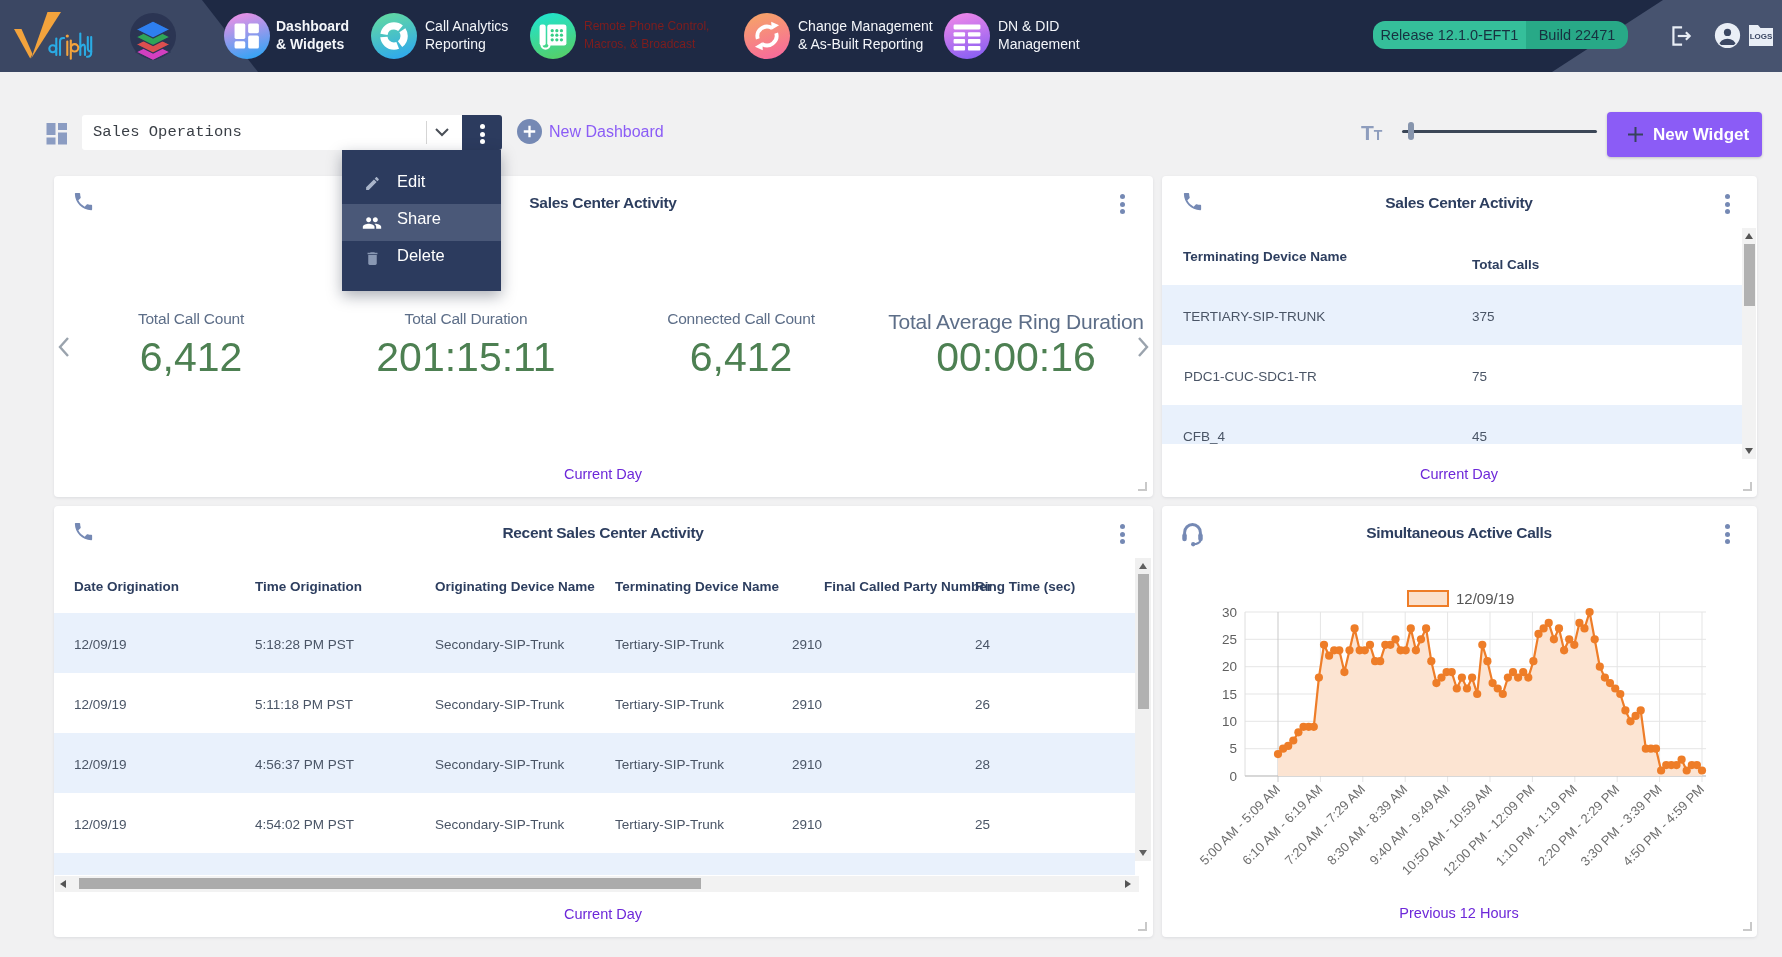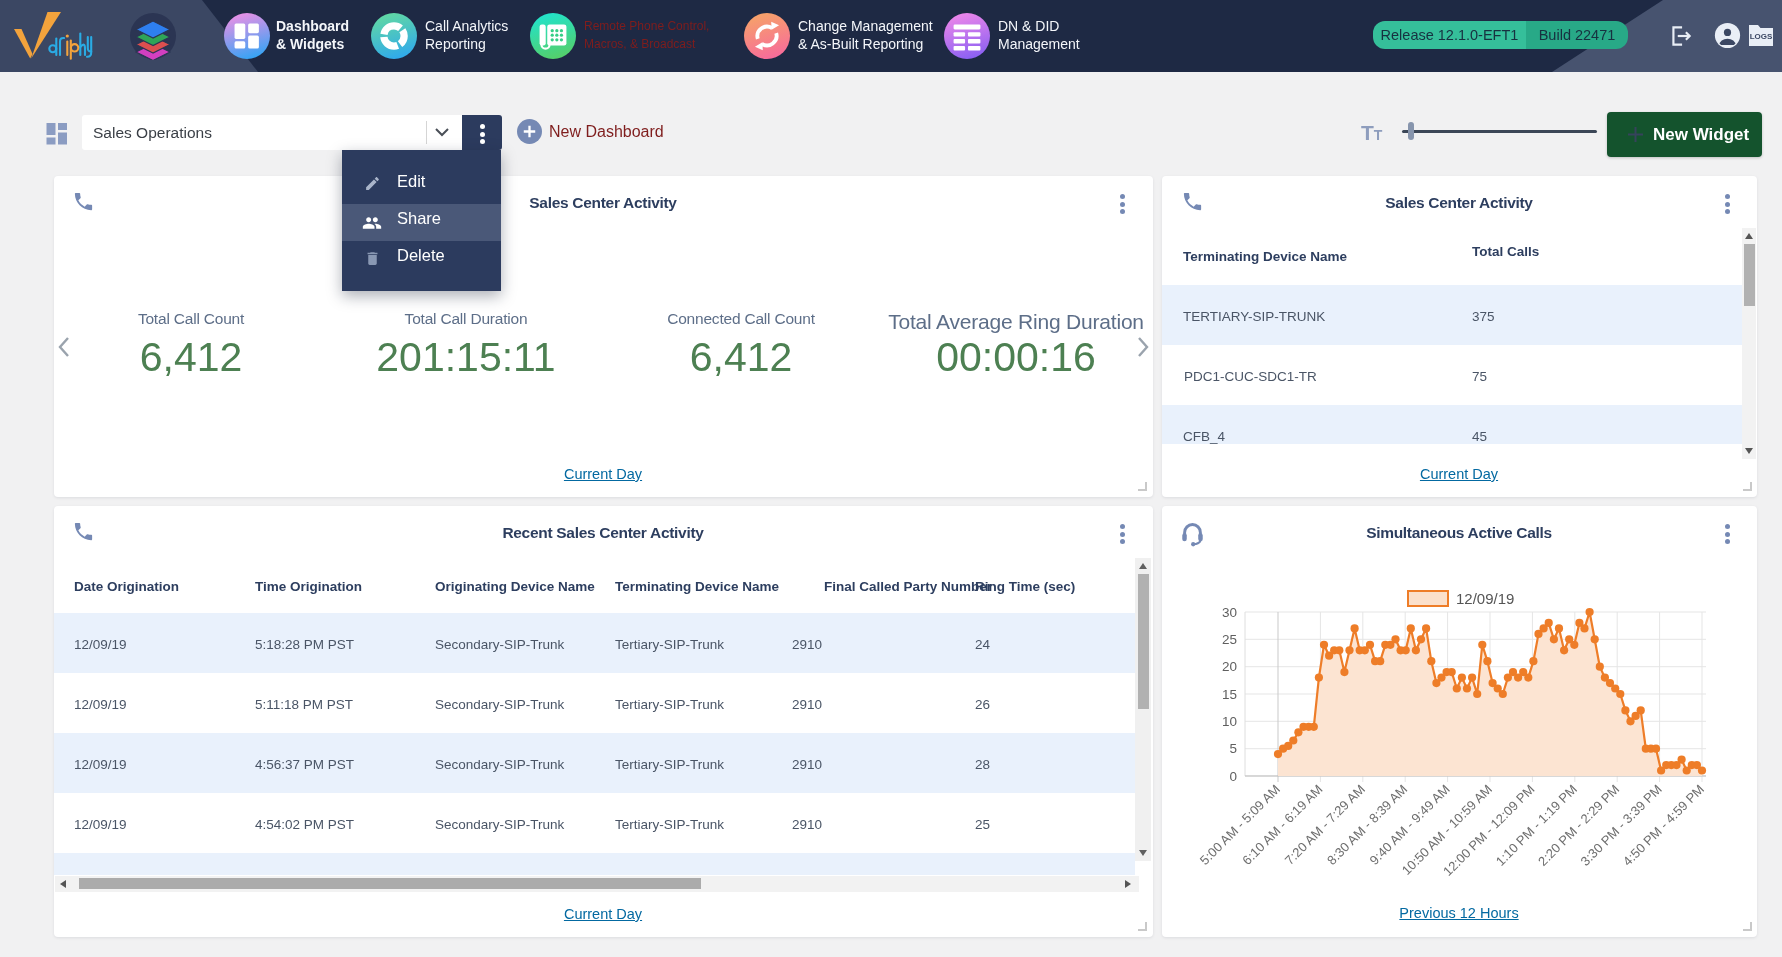--- a/index.html
+++ b/index.html
@@ -1,20 +1,20 @@
 <!DOCTYPE html>
 <html><head><meta charset="utf-8">
 <style>
 *{margin:0;padding:0;box-sizing:border-box;}
 html,body{width:1782px;height:957px;overflow:hidden;}
 body{font-family:"Liberation Sans",sans-serif;background:#f1f1f2;position:relative;}
 .abs{position:absolute;}
 .card{position:absolute;background:#fff;border-radius:4px;box-shadow:0 1px 3px rgba(40,50,70,0.10);}
 .ctitle{position:absolute;font-weight:bold;font-size:15.5px;letter-spacing:-0.3px;color:#2d3e5f;text-align:center;transform:translateX(-50%);}
-.cday{position:absolute;font-size:14.5px;color:#0369a1;text-align:center;transform:translateX(-50%);text-decoration:underline;}
+.cday{position:absolute;font-size:14.5px;color:#6d28d9;text-align:center;transform:translateX(-50%);}
 .kebab{position:absolute;width:5px;}
 .kebab i{display:block;width:5px;height:5px;border-radius:50%;background:#7589b4;margin-bottom:2.6px;}
 .rsz{position:absolute;width:9px;height:9px;border-right:2px solid #c9c9c9;border-bottom:2px solid #c9c9c9;}
 .th{font-weight:bold;font-size:13.5px;color:#2d3e5f;position:absolute;}
 .td{font-size:13.5px;color:#4a5566;position:absolute;}
 .rowb{position:absolute;background:#e9f1fc;}
 </style></head>
 <body>
 
 <div class="abs" style="left:0;top:0;width:1782px;height:72px;background:#1e2944;"></div>
@@ -166,21 +166,21 @@
   </svg>
 <div class="abs" style="left:1749px;top:31.5px;width:24px;text-align:center;font-size:8px;font-weight:bold;color:#3b4763;">LOGS</div>
 <svg class="abs" style="left:44px;top:121px;" width="24" height="25" viewBox="0 0 24 24">
 <g fill="#8b9cc2">
       <rect x="2.5" y="1.5" width="9" height="12"></rect>
       <rect x="2.5" y="16" width="9" height="7"></rect>
       <rect x="14" y="1.5" width="9" height="7"></rect>
       <rect x="14" y="11" width="9" height="12"></rect>
     </g>
   </svg>
-<div class="abs" style="left:82px;top:115px;width:380px;height:35px;background:#fff;border-radius:3px 0 0 3px;">
+<div class="abs" style="left:82px;top:115px;width:380px;height:35px;background:#fff;border-radius:3px 0 0 3px;font-family:Liberation Mono, monospace;">
 <div class="abs" style="left:11px;top:0;line-height:35px;font-size:15.5px;color:#3a3f46;">Sales Operations</div>
 <div class="abs" style="left:344px;top:6px;width:1px;height:23px;background:#d5d5d5;"></div>
 <svg class="abs" style="left:352px;top:11px;" width="16" height="13" viewBox="0 0 16 13" fill="none" stroke="#4a4f57" stroke-width="2">
       <path d="M2,3 L8,9 L14,3"></path>
     </svg>
 </div>
 <div class="abs" style="left:462px;top:115px;width:40px;height:35px;background:#2c3b5e;border-radius:0 3px 3px 0;">
 <div class="kebab" style="left:17.5px;top:9px;">
       <i style="background:#fff"></i>
       <i style="background:#fff"></i>
@@ -199,25 +199,25 @@
 <div class="abs" style="left:55px;top:59px;font-size:16.5px;color:#fff;">Share</div>
 <svg class="abs" style="left:22px;top:99px;" width="17" height="19" viewBox="0 0 24 24" fill="#8998b3">
       <path d="M6 19c0 1.1.9 2 2 2h8c1.1 0 2-.9 2-2V7H6v12zM19 4h-3.5l-1-1h-5l-1 1H5v2h14V4z"></path>
     </svg>
 <div class="abs" style="left:55px;top:96px;font-size:16.5px;color:#fff;">Delete</div>
 </div>
 <svg class="abs" style="left:517px;top:119px;" width="25" height="25" viewBox="0 0 24 24">
 <circle cx="12" cy="12" r="12" fill="#7589b4"></circle>
     <path d="M12,6.5 V17.5 M6.5,12 H17.5" stroke="#fff" stroke-width="2.2"></path>
   </svg>
-<div class="abs" style="left:549px;top:123px;font-size:16px;color:#7f1d1d;">New Dashboard</div>
+<div class="abs" style="left:549px;top:123px;font-size:16px;color:#8b5cf6;">New Dashboard</div>
 <div class="abs" style="left:1361px;top:121px;color:#8e9dbd;font-weight:bold;"><span style="font-size:21px;">T</span><span style="font-size:14px;">T</span></div>
 <div class="abs" style="left:1402px;top:130px;width:195px;height:3px;background:#3c4757;border-radius:2px;"></div>
 <div class="abs" style="left:1408px;top:122px;width:6px;height:18px;background:#8795ad;border-radius:3px;"></div>
-<div class="abs" style="left:1607px;top:112px;width:155px;height:45px;background:#14532d;border-radius:4px;box-shadow:0 1px 3px rgba(0,0,0,0.2);">
+<div class="abs" style="left:1607px;top:112px;width:155px;height:45px;background:#8b5cf6;border-radius:4px;box-shadow:0 1px 3px rgba(0,0,0,0.2);">
 <svg class="abs" style="left:20px;top:14px;" width="17" height="17" viewBox="0 0 17 17" fill="none" stroke="#36435c" stroke-width="2">
       <path d="M8.5,1 V16 M1,8.5 H16"></path>
     </svg>
 <div class="abs" style="left:46px;top:0;line-height:45px;font-size:17px;color:#fff;font-weight:bold;">New Widget</div>
   </div>
 <div class="card" style="left:54px;top:176px;width:1099px;height:321px;"></div>
 <svg class="abs" style="left:72px;top:190px;" width="23" height="23" viewBox="0 0 24 24" fill="#7589b4">
     <path d="M6.62 10.79c1.44 2.83 3.76 5.14 6.59 6.59l2.2-2.2c.27-.27.67-.36 1.02-.24 1.12.37 2.33.57 3.57.57.55 0 1 .45 1 1V20c0 .55-.45 1-1 1-9.39 0-17-7.61-17-17 0-.55.45-1 1-1h3.5c.55 0 1 .45 1 1 0 1.25.2 2.45.57 3.57.11.35.03.74-.25 1.02l-2.2 2.2z"></path>
   </svg>
 <div class="ctitle" style="left:603px;top:194px;">Sales Center Activity</div>
@@ -246,21 +246,21 @@
 <svg class="abs" style="left:1181px;top:190px;" width="23" height="23" viewBox="0 0 24 24" fill="#7589b4">
     <path d="M6.62 10.79c1.44 2.83 3.76 5.14 6.59 6.59l2.2-2.2c.27-.27.67-.36 1.02-.24 1.12.37 2.33.57 3.57.57.55 0 1 .45 1 1V20c0 .55-.45 1-1 1-9.39 0-17-7.61-17-17 0-.55.45-1 1-1h3.5c.55 0 1 .45 1 1 0 1.25.2 2.45.57 3.57.11.35.03.74-.25 1.02l-2.2 2.2z"></path>
   </svg>
 <div class="ctitle" style="left:1459px;top:194px;">Sales Center Activity</div>
 <div class="kebab" style="left:1725px;top:194px;">
     <i></i>
     <i></i>
     <i></i>
   </div>
 <div class="th" style="left:1183px;top:249px;">Terminating Device Name</div>
-<div class="th" style="left:1472px;top:244px;">Total Calls</div>
+<div class="th" style="left:1472px;top:257px;">Total Calls</div>
 <div class="rowb" style="left:1162px;top:284.5px;width:580px;height:60px;"></div>
 <div class="td" style="left:1183px;top:308.5px;">TERTIARY-SIP-TRUNK</div>
 <div class="td" style="left:1472px;top:308.5px;">375</div>
 <div class="td" style="left:1184px;top:368.5px;">PDC1-CUC-SDC1-TR</div>
 <div class="td" style="left:1472px;top:368.5px;">75</div>
 <div class="rowb" style="left:1162px;top:404.5px;width:580px;height:39.5px;"></div>
 <div class="td" style="left:1183px;top:428.5px;">CFB_4</div>
 <div class="td" style="left:1472px;top:428.5px;">45</div>
 <div class="abs" style="left:1742px;top:228px;width:14px;height:231px;background:#f2f2f2;">
 <svg class="abs" style="left:3px;top:5px;" width="8" height="6" viewBox="0 0 8 6">

